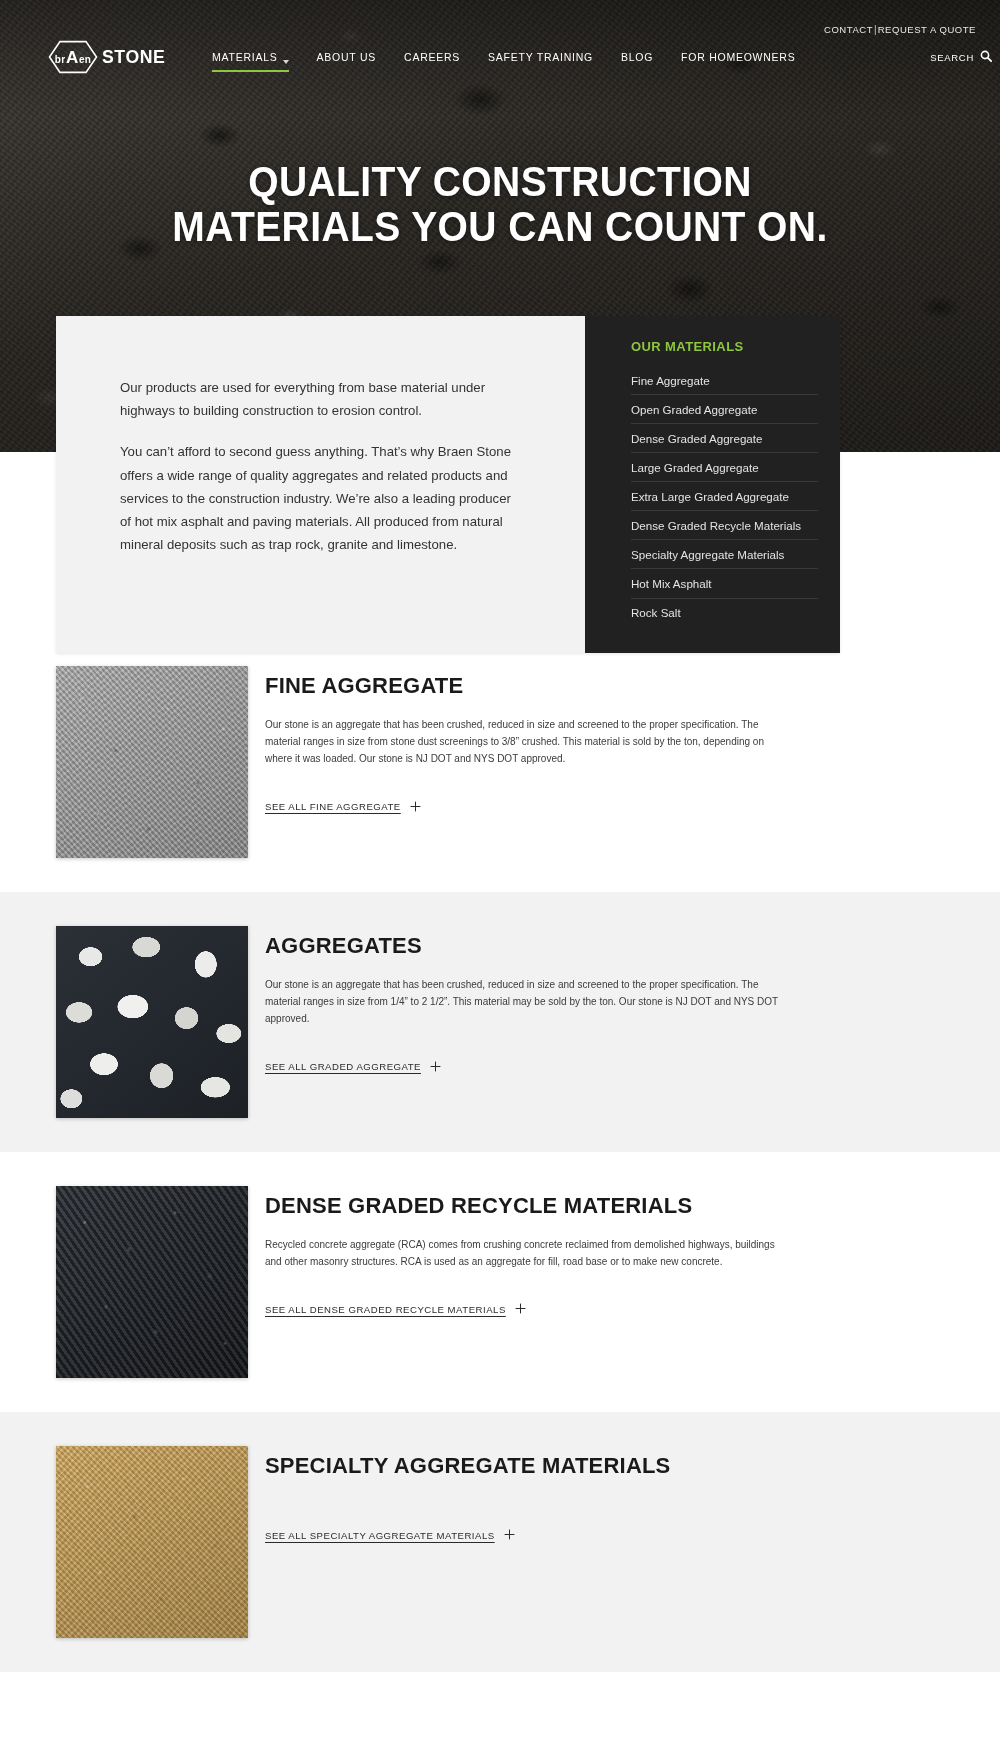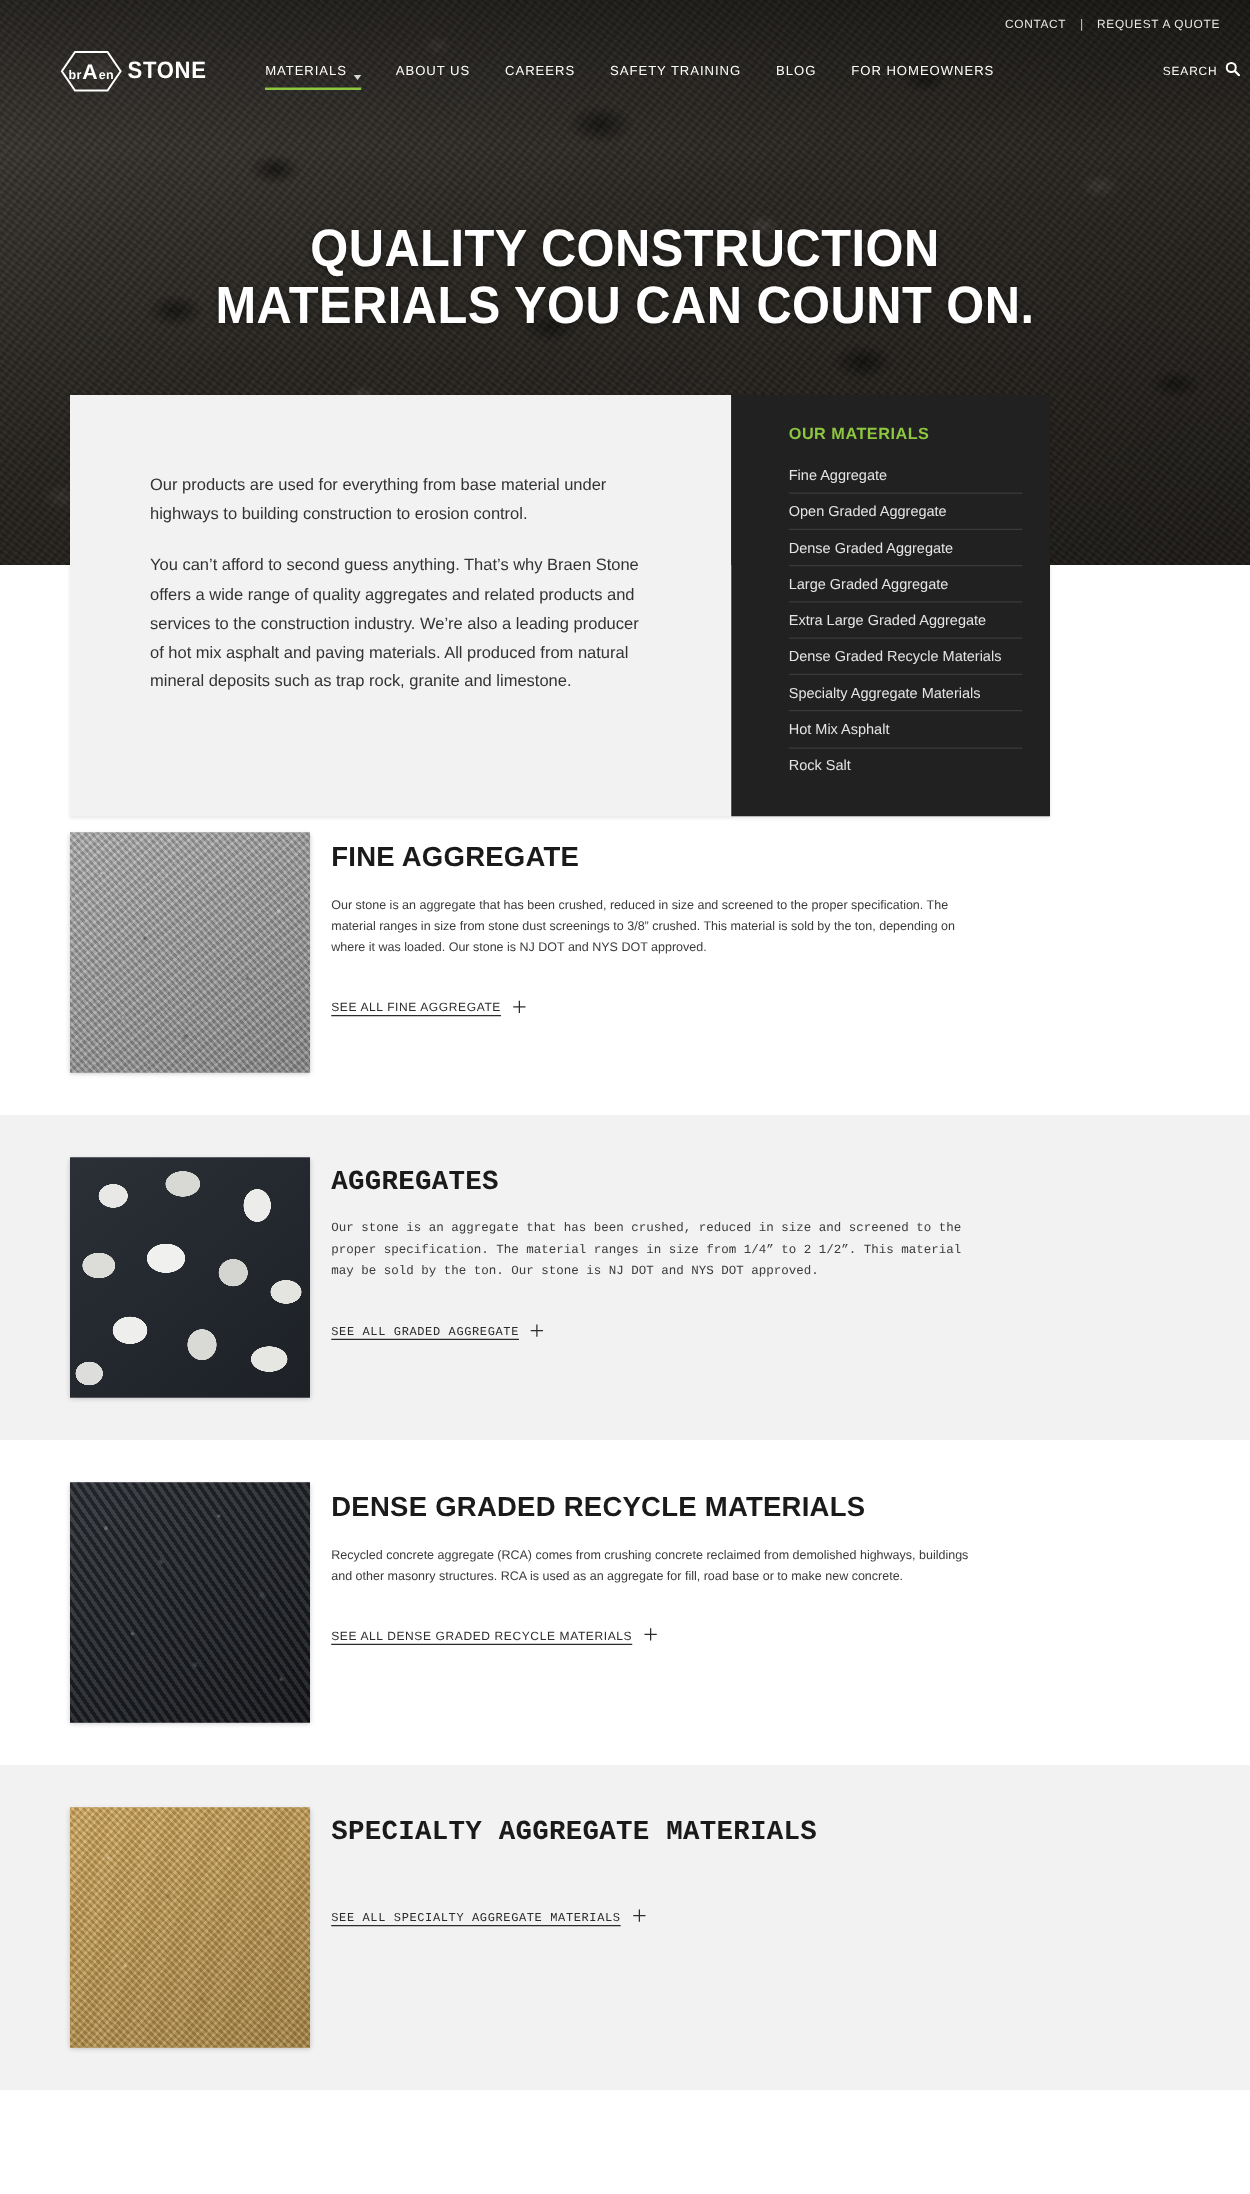--- a/index.html
+++ b/index.html
@@ -52,22 +52,22 @@
     opacity: .55;
   }
   .hero-shade {
     position: absolute; inset: 0;
     background: linear-gradient(180deg, rgba(0,0,0,.52) 0%, rgba(0,0,0,.22) 26%, rgba(0,0,0,.30) 100%);
   }
 
   
   .utility-bar {
     position: absolute;
-    top: 14px; right: 24px;
-    display: flex; gap: 11px;
+    top: 24px; right: 24px;
+    display: flex; gap: 1px;
     z-index: 6;
   }
   .utility-link {
     font-size: 9.5px;
     letter-spacing: .55px;
     color: #e9e9e9;
     text-decoration: none;
     font-weight: 400;
     font-stretch: condensed;
     white-space: nowrap;
@@ -141,21 +141,21 @@
   .search-box {
     margin-left: auto;
     display: flex; align-items: center; gap: 6px;
     color: #fff; text-decoration: none;
   }
   .search-label { font-size: 9.5px; letter-spacing: .7px; font-stretch: condensed; }
 
   
   .hero-title {
     position: absolute;
-    top: 148px; left: 0; right: 0;
+    top: 131px; left: 0; right: 0;
     text-align: center;
     z-index: 5;
     color: #fff;
     font-size: 42px;
     line-height: 1.08;
     font-weight: bold;
     letter-spacing: .4px;
     font-stretch: condensed;
     text-shadow: 0 1px 5px rgba(0,0,0,.45);
   }
@@ -210,21 +210,21 @@
     text-decoration: none;
     padding: 6.5px 0 6.5px 0;
     line-height: 1.3;
   }
 
   
   .section {
     width: 1000px;
     padding: 0;
   }
-  .section.alt { background: #f2f2f2; font-family: Liberation Mono, monospace; }
+  .section.alt { background: #f2f2f2; }
   .section-inner {
     display: flex;
     padding: 34px 56px 34px 56px;
     align-items: flex-start;
   }
   .thumb {
     width: 192px; height: 192px;
     flex: none;
     margin-right: 17px;
     box-shadow: 0 1px 4px rgba(0,0,0,.22);

